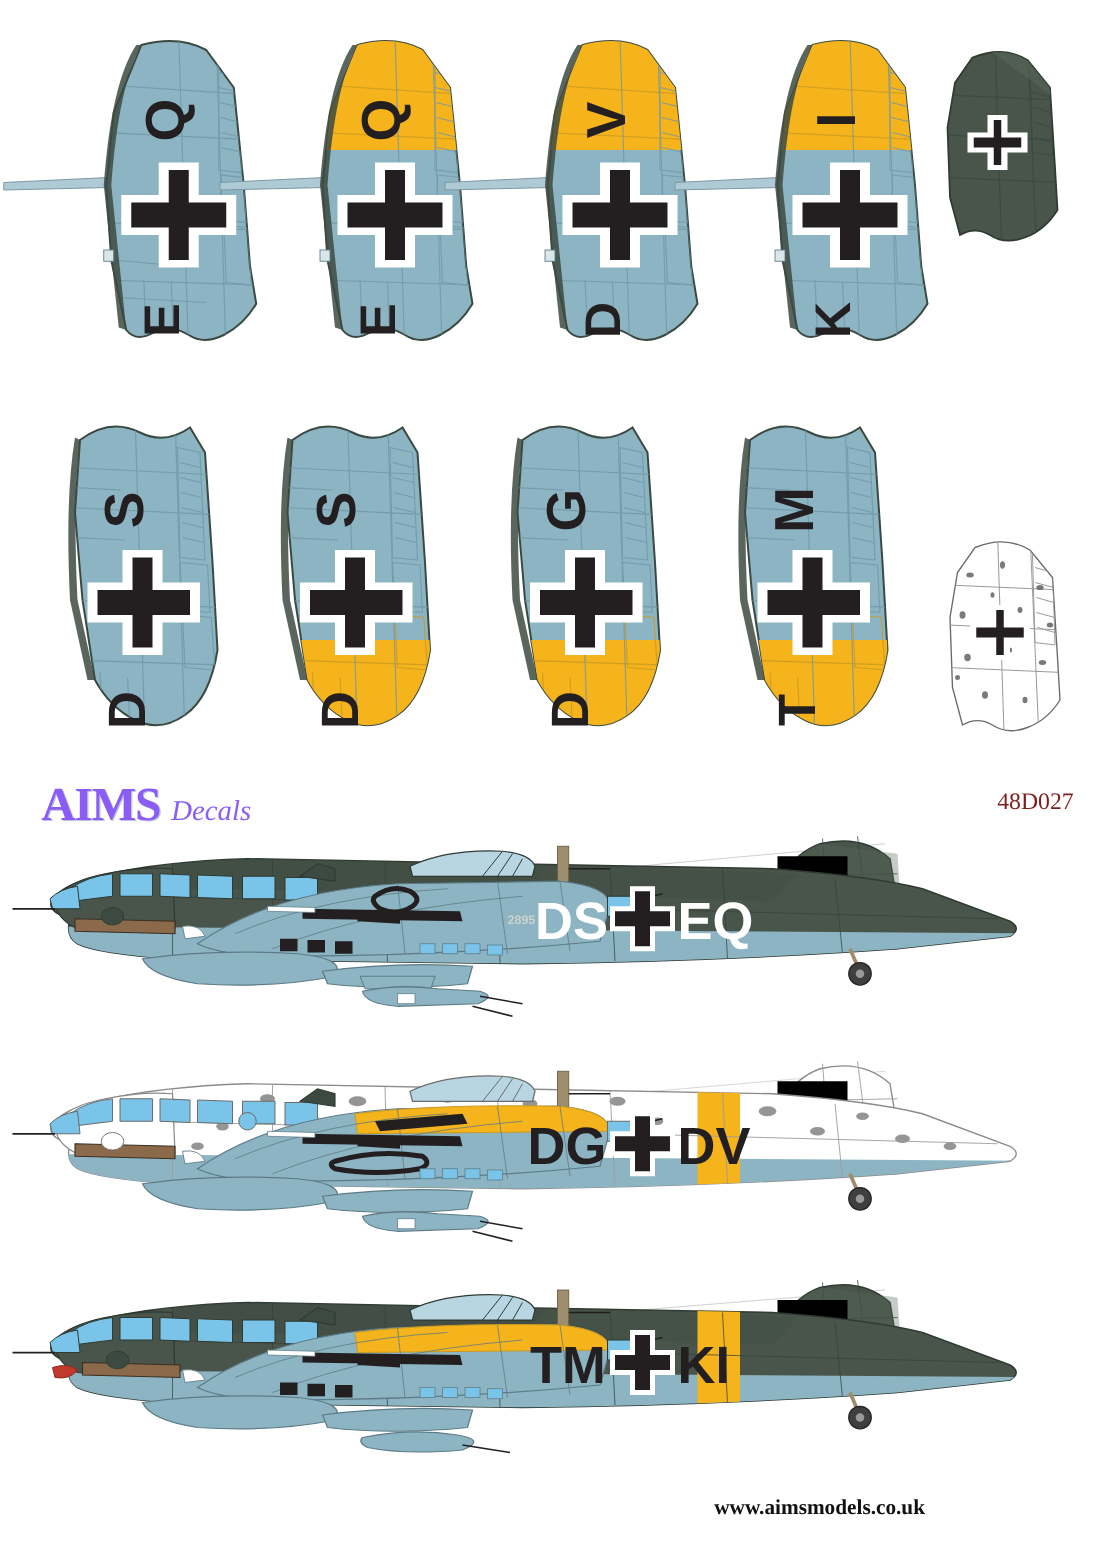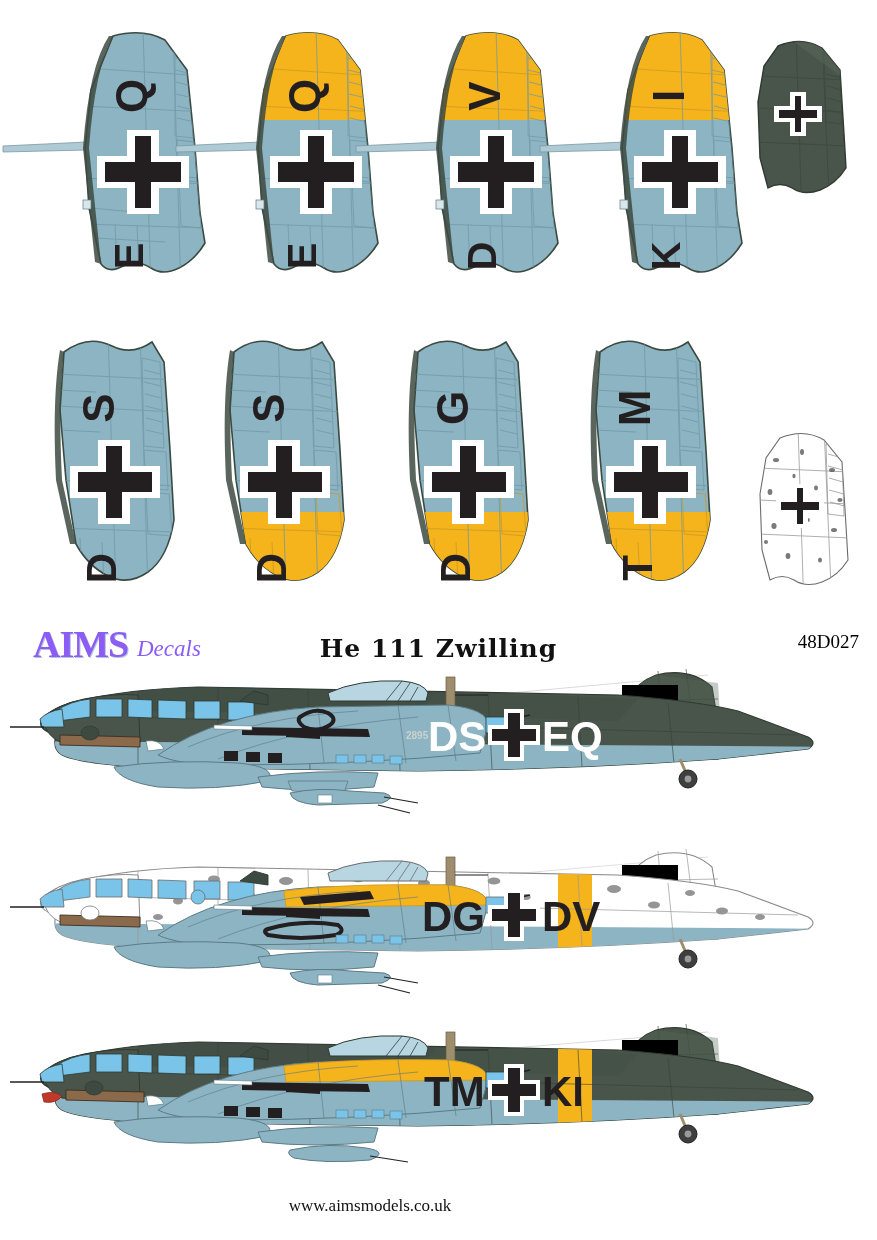--- a/index.html
+++ b/index.html
@@ -14,23 +14,23 @@
   .logo .aims{font-family:"Liberation Serif",serif;font-weight:bold;
        font-size:38px;color:#8b5cf6;letter-spacing:-1px;
        text-shadow:1px 1px 0 #b9c4d8;}
   .logo .decals{font-family:"Liberation Serif",serif;font-style:italic;
        font-weight:normal;font-size:23px;color:#8b5cf6;position:absolute;
        left:104px;top:14px;}
   .title{position:absolute;left:0;top:634px;width:877px;text-align:center;
        font-family:"DejaVu Serif",serif;font-weight:bold;font-size:25px;
        color:#111;letter-spacing:1px;}
   .code{position:absolute;right:18px;top:631px;font-family:"Liberation Serif",serif;
-       font-size:19px;color:#000000;}
-  .footer{position:absolute;left:0;top:1196px;width:740px;text-align:center;
-       font-family:"Liberation Serif",serif;font-weight:normal;font-size:17px;color:#111;}
+       font-size:19px;color:#7f1d1d;}
+  .footer{position:absolute;left:0;top:1196px;width:740px;text-align:right;
+       font-family:"Liberation Serif",serif;font-weight:bold;font-size:17px;color:#111;}
 
   
   .profile{position:absolute;}
   .profile svg{display:block;overflow:visible;}
 
   
   text{font-family:"Liberation Sans", sans-serif;font-weight:bold;}
 </style>
 </head>
 <body>
@@ -385,21 +385,20 @@
     <path d="M34 68 L50 68 L50 54 L66 54 L66 68 L82 68 L82 84 L66 84 L66 98 L50 98 L50 84 L34 84 Z" fill="#ffffff"></path>
     <path d="M39 72 L55 72 L55 58 L61 58 L61 72 L77 72 L77 80 L61 80 L61 94 L55 94 L55 80 L39 80 Z" fill="#231f20"></path>
   </g>
 </svg>
 </div>
 
 <div class="logo">
   <span class="aims">AIMS</span>
   <span class="decals">Decals</span>
 </div>
-<div class="title">He 111 Zwilling</div>
 <div class="code">48D027</div>
 
 <div class="profile" style="left:18px;top:655px;">
 <svg width="845" height="180" viewBox="0 0 845 180">
   <defs>
     <clipPath id="f1">
             <path d="M38 80 Q18 74 24 64 Q34 52 60 46 Q110 34 180 32 L600 40 Q680 46 720 56 L790 82 Q800 88 790 94 L700 104 Q560 114 400 116 L120 112 Q60 108 44 100 Q34 94 38 80 Z"></path>
           </clipPath>
   </defs>
 

